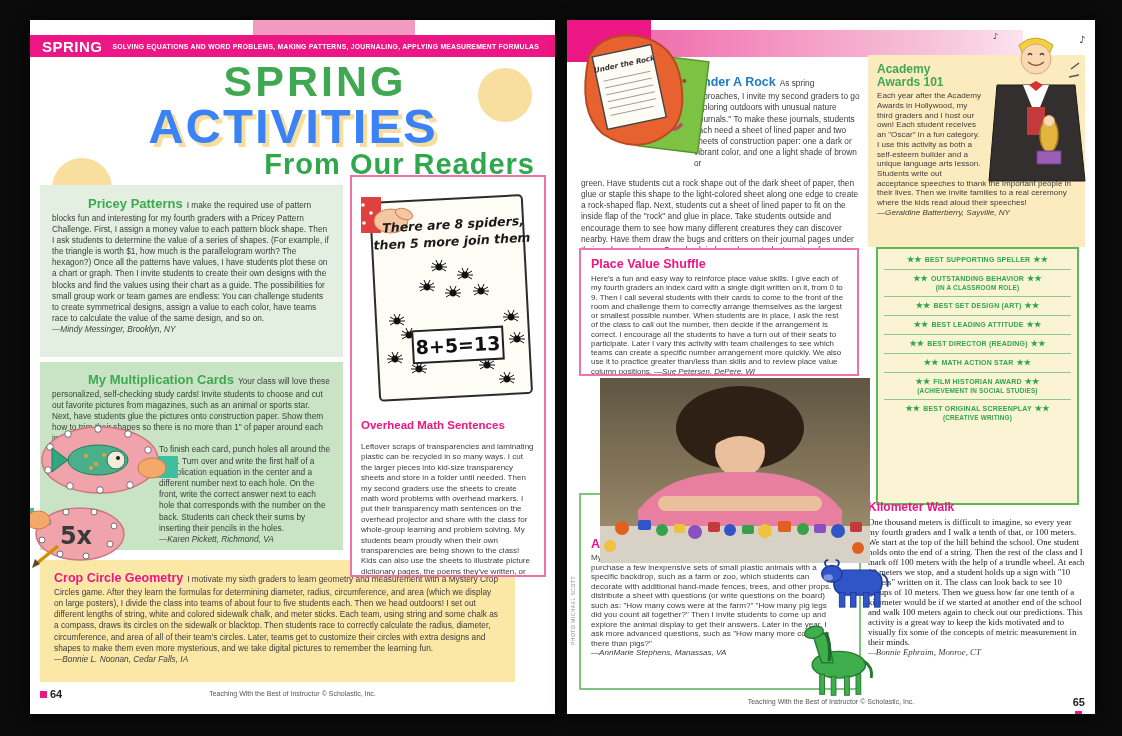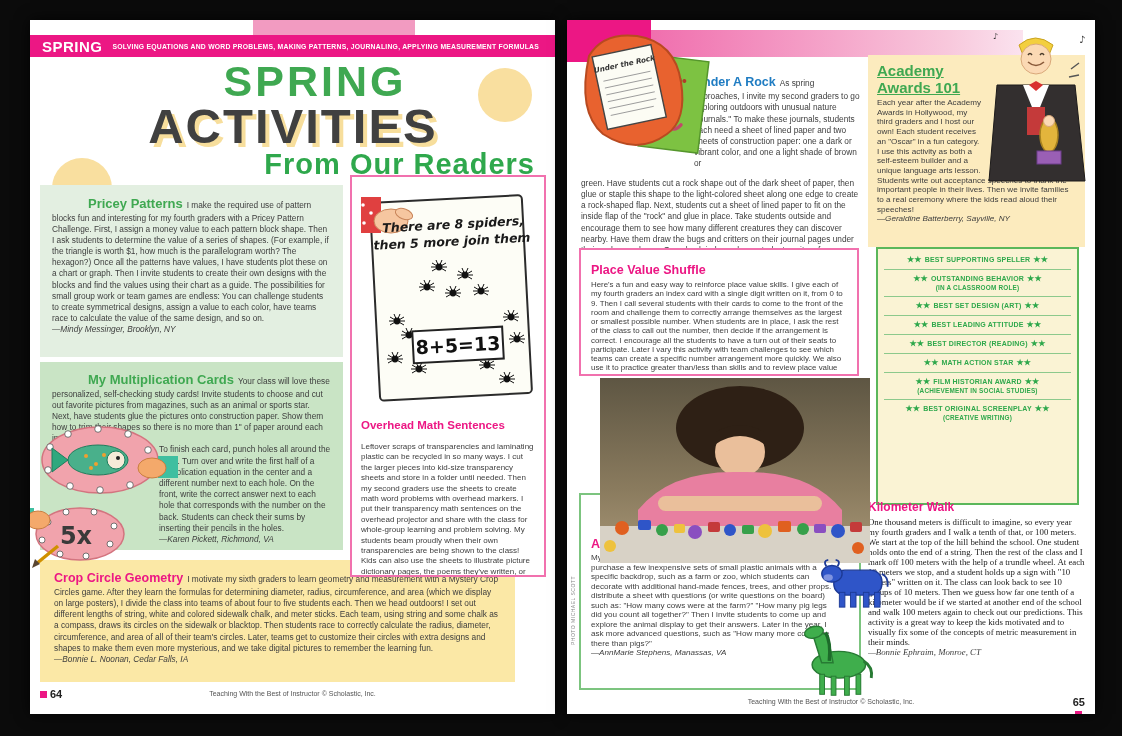--- a/index.html
+++ b/index.html
@@ -8,21 +8,21 @@
   .page{position:absolute;top:20px;height:694px;background:#fff;box-shadow:0 0 14px rgba(0,0,0,.8);overflow:hidden;}
   #page-left{left:30px;width:525px;}
   #page-right{left:567px;width:528px;}
 
   
   .pink-block{position:absolute;left:223px;top:0;width:162px;height:37px;background:#F29BC1;}
   .kicker-band{position:absolute;left:0;top:15px;width:100%;height:22px;background:#EC1784;display:flex;align-items:center;}
   .kicker{color:#fff;font-weight:bold;font-size:15px;letter-spacing:.5px;margin:0 10px 0 12px;font-family:"Liberation Sans",sans-serif;}
   .topics{color:#fff;font-size:6.8px;font-weight:bold;letter-spacing:.25px;}
   .t-spring{position:absolute;left:150px;top:40px;width:270px;text-align:center;font-size:43px;font-weight:800;color:#3FA851;letter-spacing:3px;line-height:1;}
-  .t-activities{position:absolute;left:38px;top:82px;width:450px;text-align:center;font-size:49px;font-weight:800;color:#404040;letter-spacing:2px;line-height:1;text-shadow:4px 4px 0 #F7DE9C;}
+  .t-activities{position:absolute;left:38px;top:82px;width:450px;text-align:center;font-size:49px;font-weight:800;color:#3b82f6;letter-spacing:2px;line-height:1;text-shadow:4px 4px 0 #F7DE9C;}
   .t-readers{position:absolute;left:215px;top:130px;width:290px;text-align:right;font-size:29px;font-weight:700;color:#2FA84C;letter-spacing:1px;line-height:1;}
   .dot{position:absolute;border-radius:50%;background:#F9DF9F;}
   .dot-a{left:448px;top:48px;width:54px;height:54px;}
   .dot-b{left:22px;top:138px;width:60px;height:60px;}
 
   
   .abox{position:absolute;box-sizing:border-box;overflow:hidden;}
   .abox p{margin:0;}
   .body-sm{font-size:8.3px;line-height:1.35;color:#3d3d3d;}
   .runin{font-weight:bold;margin-right:4px;}
@@ -45,34 +45,34 @@
   .pgnum{position:absolute;top:0;font-size:11px;font-weight:bold;color:#222;display:flex;align-items:center;gap:3px;}
   .sq{display:inline-block;width:7px;height:7px;background:#EC1784;}
 
   
   .p2-magenta{position:absolute;left:0;top:0;width:84px;height:42px;background:#EC1784;}
   .p2-pinkband{position:absolute;left:84px;top:10px;width:372px;height:27px;background:linear-gradient(90deg,#F06FAE,#F8C8DC 80%,#FBE3EF);}
   #rock-illo{position:absolute;left:4px;top:4px;width:152px;height:142px;z-index:2;}
   #underrock{position:absolute;left:14px;top:46px;width:280px;}
   #underrock .part1{margin-left:113px;}
   .blue-title{color:#1F7CC2;font-size:12.5px;}
-  #box-placevalue{left:12px;top:228px;width:280px;height:128px;background:#fff;border:2px solid #F171AE;padding:13px 10px;}
+  #box-placevalue{left:12px;top:228px;width:280px;height:128px;background:#fff;border:2px solid #F171AE;padding:7px 10px;}
   #box-placevalue .body-sm{font-size:7.9px;line-height:1.17;}
   #box-placevalue h3{margin:0 0 3px;}
   #photo{position:absolute;left:33px;top:358px;width:270px;height:185px;z-index:3;}
   #box-animal{left:12px;top:473px;width:282px;height:197px;background:#fff;border:2px solid #7CC47F;padding:0 10px;z-index:1;}
   #box-animal .inner{margin-top:42px;}
   #box-animal h3{margin:0 0 2px;}
   #box-animal .body-sm{font-size:8.1px;line-height:1.18;width:245px;}
   #cow-illo{position:absolute;left:252px;top:534px;width:74px;height:60px;z-index:5;}
   #horse-illo{position:absolute;left:226px;top:600px;width:84px;height:78px;z-index:5;}
   .photo-credit{position:absolute;left:3px;top:625px;transform:rotate(-90deg);transform-origin:0 0;font-size:5px;color:#888;letter-spacing:.5px;white-space:nowrap;}
 
   #box-academy{left:301px;top:35px;width:217px;height:192px;background:#FCEBBE;padding:8px 9px;overflow:visible;}
-  #box-academy h3{margin:0 0 2px;font-size:15px;color:#3FA851;width:90px;line-height:1.1;text-decoration:underline;}
+  #box-academy h3{margin:0 0 2px;font-size:12px;color:#3FA851;width:90px;line-height:1.1;}
   #box-academy .body-sm{font-size:8.1px;line-height:1.2;}
   .kid-float{float:right;width:94px;height:112px;}
   #kid-illo{position:absolute;right:-12px;top:-26px;width:118px;height:178px;}
   #box-awards{left:309px;top:227px;width:203px;height:258px;background:#FAF3D4;border:2px solid #5BB75B;padding:2px 6px;}
   .award-row{text-align:center;padding:4.2px 0 3.8px;border-bottom:1px solid #8CC98C;color:#2FA84C;font-weight:bold;font-size:7px;letter-spacing:.2px;line-height:1.25;}
   .award-row:last-child{border-bottom:none;}
   .star{color:#2FA84C;font-size:8px;margin:0 3px;}
   .award-sub{font-size:6.4px;}
   .award-sub:empty{display:none;}
   #kilometer{position:absolute;left:301px;top:480px;width:217px;}

